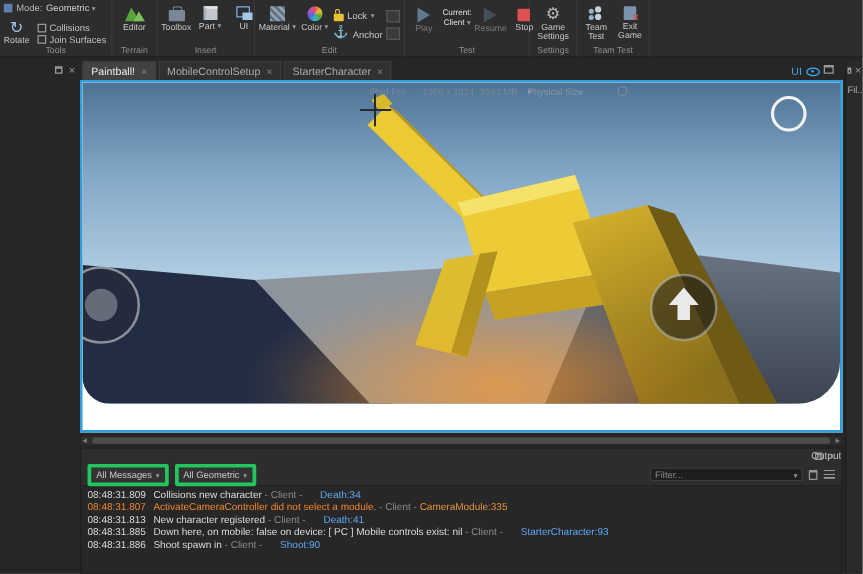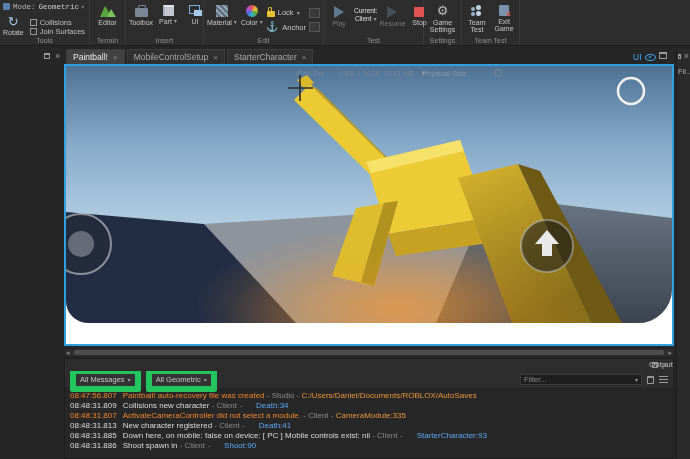--- a/index.html
+++ b/index.html
@@ -12,21 +12,21 @@
           border-bottom:1px solid #1e1e1e;display:flex;box-sizing:border-box;}
   .rsec{position:relative;border-right:1px solid #3a3a3a;height:100%;box-sizing:border-box;
         padding:2px 3px 9px;display:flex;align-items:flex-start;gap:3px;}
   .rsec-label{position:absolute;bottom:1px;left:0;right:0;text-align:center;font-size:7px;color:#8f8f8f;}
   .btn-big{display:flex;flex-direction:column;align-items:center;gap:2px;min-width:24px;
            color:#c8c8c8;font-size:7px;padding-top:3px;text-align:center;line-height:7px;}
   .caret{font-size:6px;color:#9a9a9a;}
   .lblrow{display:flex;align-items:center;gap:2px;}
 
   .sec-tools{width:90px;flex-direction:column;align-items:stretch;}
-  .mode-row{display:flex;align-items:center;gap:3px;font-size:7.5px;color:#b5b5b5;height:10px;font-family:Liberation Mono, monospace;}
+  .mode-row{display:flex;align-items:center;gap:3px;font-size:7.5px;color:#b5b5b5;height:10px;}
   .mode-chip{width:7px;height:7px;background:#5a7fae;border-radius:1px;}
   .mode-dd{display:flex;align-items:center;gap:2px;color:#d0d0d0;}
   .tools-body{display:flex;gap:6px;margin-top:2px;}
   .rotate-btn{display:flex;flex-direction:column;align-items:center;font-size:7px;color:#c8c8c8;gap:1px;}
   .icon-rotate{font-size:13px;line-height:12px;color:#9fc3e8;}
   .checks{display:flex;flex-direction:column;gap:0;margin-top:2px;}
   .chk{display:flex;align-items:center;gap:3px;font-size:7.5px;color:#c0c0c0;}
   .chk-box{width:7px;height:7px;border:1px solid #9a9a9a;background:#2d2d2d;box-sizing:border-box;}
 
   .sec-terrain{width:36px;justify-content:center;}
@@ -110,21 +110,21 @@
   .hs-left{left:1px;} .hs-right{right:1px;}
   .hs-thumb{position:absolute;left:9px;right:9px;top:1px;height:5px;background:#4d4d4d;border-radius:2px;}
 
   
   .output{position:absolute;left:64px;top:358px;width:610px;height:101px;background:#272727;
           border:1px solid #1f1f1f;box-sizing:border-box;}
   .out-header{height:12px;position:relative;background:#2d2d2d;}
   .out-title{position:absolute;left:0;right:0;top:1px;text-align:right;font-size:8px;color:#c0c0c0;}
   .out-hicons{position:absolute;right:5px;top:2px;display:flex;gap:5px;align-items:center;}
   .out-toolbar{height:17px;display:flex;align-items:center;gap:5px;padding:0 5px;background:#2d2d2d;border-bottom:1px solid #222;}
-  .dd{display:flex;align-items:center;gap:3px;padding:1px 4px;background:#333;border:6px solid #22c55e;
+  .dd{display:flex;align-items:center;gap:3px;padding:1px 4px;background:#333;border:3px solid #22c55e;
       font-size:7.5px;color:#c8c8c8;border-radius:2px;height:10px;}
   .flexsp{flex:1;}
   .filter-input{width:122px;height:11px;background:#1e1e1e;border:1px solid #3c3c3c;color:#8a8a8a;
       font-size:7.5px;display:flex;align-items:center;justify-content:space-between;padding:0 3px;box-sizing:border-box;}
   .icon-trash{width:7px;height:8px;border:1px solid #999;border-top:2px solid #999;border-radius:1px;box-sizing:border-box;}
   .icon-menu{width:9px;height:7px;background:repeating-linear-gradient(#999 0 1px,transparent 1px 3px);}
   .log-list{padding:2px 0 0 0;font-size:8px;line-height:10px;}
   .log-line{white-space:nowrap;padding-left:5px;overflow:hidden;}
   .t{margin-right:6px;}
   .warn{color:#f0862c;} .info{color:#dcdcdc;}
@@ -393,21 +393,20 @@
       </span>
       <span class="flexsp"></span>
       <span class="filter-input">
         <span>Filter...</span>
         <span class="caret">▾</span>
       </span>
       <span class="icon-trash"></span>
       <span class="icon-menu"></span>
     </div>
     <div class="log-list" id="log-list">
-        <div class="log-line"><span class="t warn">08:47:56.807</span><span class="warn">Paintball! auto-recovery file was created</span><span class="sep"> - Studio - </span><span class="ref-warn">C:/Users/Daniel/Documents/ROBLOX/AutoSaves</span></div>
         <div class="log-line"><span class="t info">08:48:31.809</span><span class="info">Collisions new character</span><span class="sep"> - Client - </span><span class="ref-info">Death:34</span></div>
         <div class="log-line"><span class="t warn">08:48:31.807</span><span class="warn">ActivateCameraController did not select a module.</span><span class="sep"> - Client - </span><span class="ref-warn">CameraModule:335</span></div>
         <div class="log-line"><span class="t info">08:48:31.813</span><span class="info">New character registered</span><span class="sep"> - Client - </span><span class="ref-info">Death:41</span></div>
         <div class="log-line"><span class="t info">08:48:31.885</span><span class="info">Down here, on mobile: false on device: [ PC ] Mobile controls exist: nil</span><span class="sep"> - Client - </span><span class="ref-info">StarterCharacter:93</span></div>
         <div class="log-line"><span class="t info">08:48:31.886</span><span class="info">Shoot spawn in</span><span class="sep"> - Client - </span><span class="ref-info">Shoot:90</span></div>
       </div>
   </div>
 
   <div class="rightstrip">
     <div class="rs-icons">

